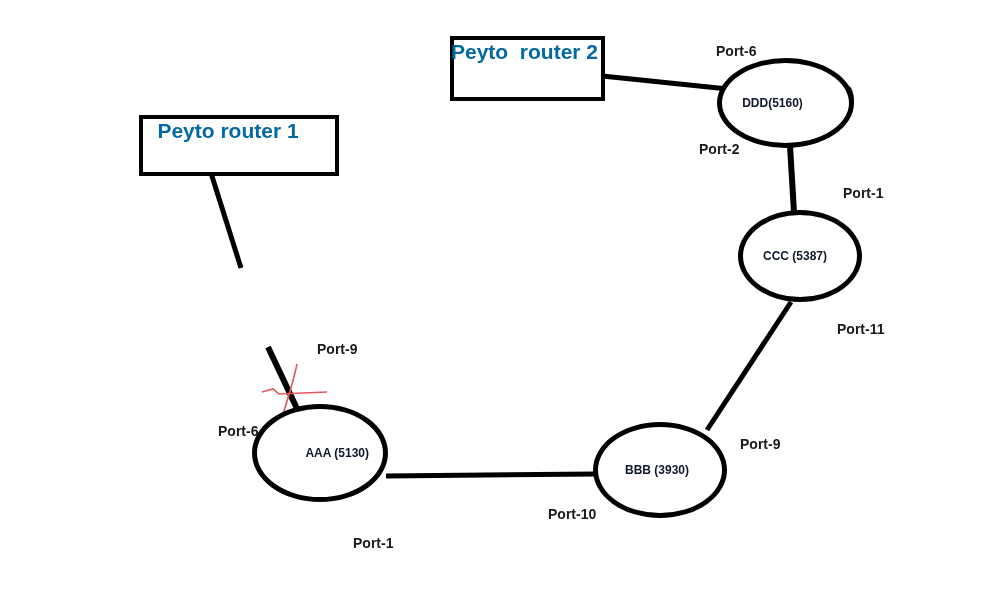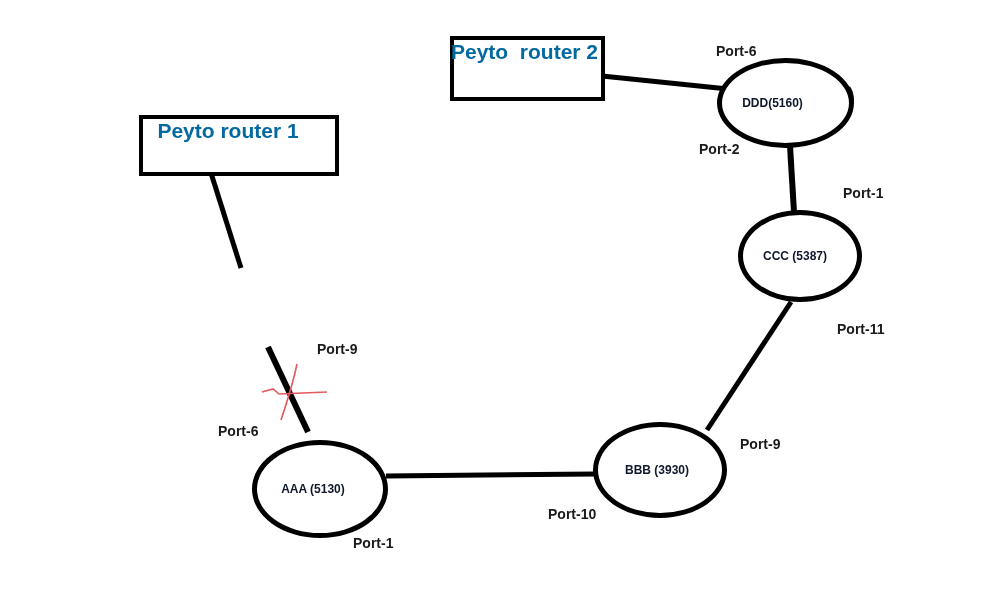--- a/index.html
+++ b/index.html
@@ -69,21 +69,21 @@
     <path stroke="#222222" d="M 849 87 C 854 94 854 104 848 112" fill="none" stroke-width="2.4"></path>
   </svg>
 
   <div class="router-box" style="left:103px; top:115px; width:200px; height:61px; padding-right:22px;margin-left:36px;">
     <span>Peyto router 1</span>
   </div>
   <div class="router-box" style="left:450px; top:36px; width:155px; height:65px; padding-right:6px;">
     <span>Peyto  router 2</span>
   </div>
 
-  <div class="switch-node" style="left:252px; top:440px; width:136px; height:98px; padding-right:14px;">
+  <div class="switch-node" style="left:252px; top:404px; width:136px; height:98px; padding-right:14px;justify-content:flex-end;">
     <span>AAA (5130)</span>
   </div>
   <div class="switch-node" style="left:593px; top:422px; width:134px; height:96px; padding-right:6px;">
     <span>BBB (3930)</span>
   </div>
   <div class="switch-node" style="left:738px; top:210px; width:124px; height:92px; padding-right:10px;">
     <span>CCC (5387)</span>
   </div>
   <div class="switch-node" style="left:717px; top:58px; width:137px; height:90px; padding-right:26px;">
     <span>DDD(5160)</span>

